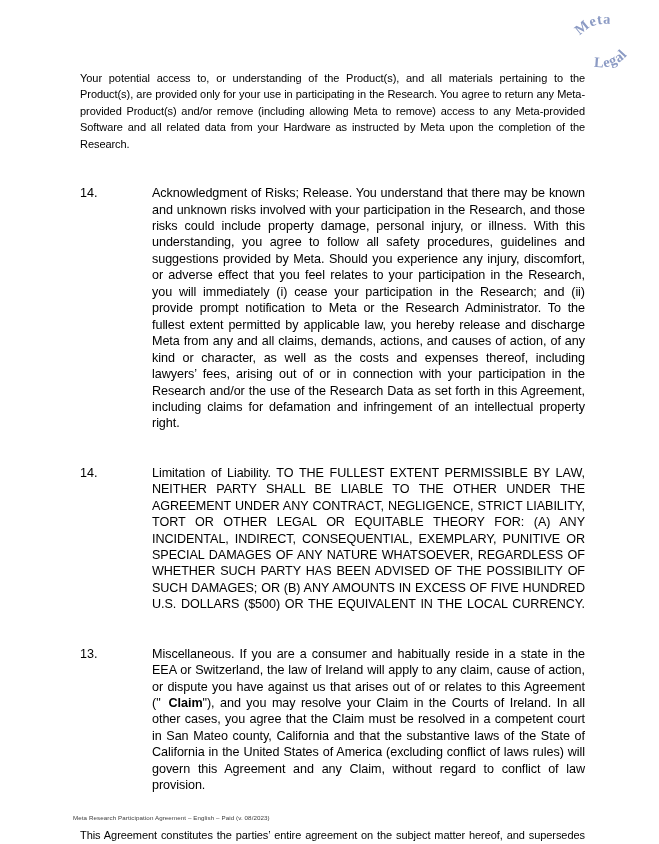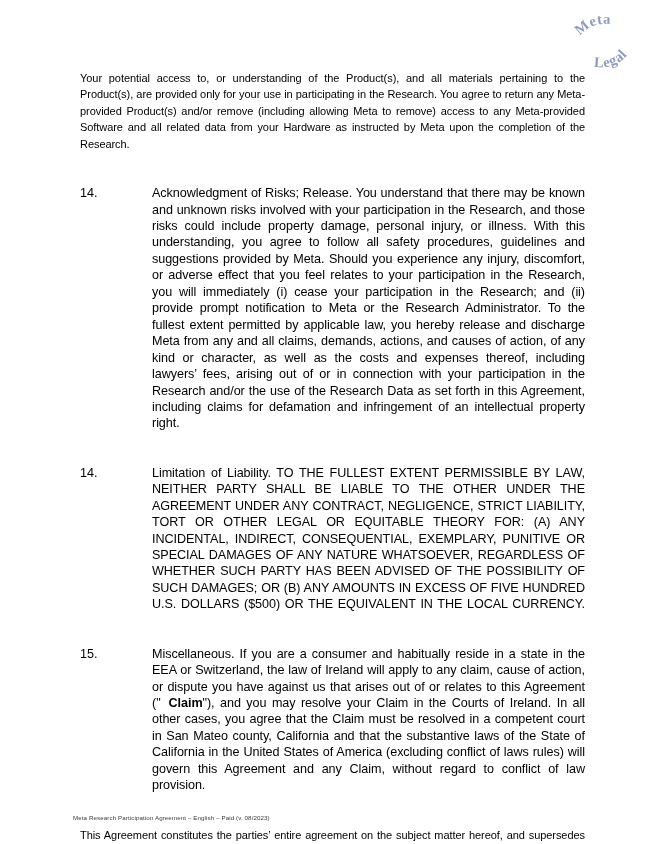--- a/index.html
+++ b/index.html
@@ -132,21 +132,21 @@
     <div class="spacer-sm"></div>
 
     <div class="clause">
       <div class="clause-num">14.</div>
       <div class="clause-body"><span class="u">Limitation of Liability</span><span>.   TO THE FULLEST EXTENT PERMISSIBLE BY LAW, NEITHER PARTY SHALL BE LIABLE TO THE OTHER UNDER THE AGREEMENT UNDER ANY CONTRACT, NEGLIGENCE, STRICT LIABILITY, TORT OR OTHER LEGAL OR EQUITABLE THEORY FOR: (A) ANY INCIDENTAL, INDIRECT, CONSEQUENTIAL, EXEMPLARY, PUNITIVE OR SPECIAL DAMAGES OF ANY NATURE WHATSOEVER, REGARDLESS OF WHETHER SUCH PARTY HAS BEEN ADVISED OF THE POSSIBILITY OF SUCH DAMAGES; OR (B) ANY AMOUNTS IN EXCESS OF FIVE HUNDRED U.S. DOLLARS ($500) OR THE EQUIVALENT IN THE LOCAL CURRENCY.</span></div>
     </div>
 
     <div class="spacer-sm"></div>
 
     <div class="clause">
-      <div class="clause-num">15.</div>
+      <div class="clause-num">13.</div>
       <div class="clause-body"><span class="u">Miscellaneous</span><span>.  If you are a consumer and habitually reside in a state in the EEA or Switzerland, the law of Ireland will apply to any claim, cause of action, or dispute you have against us that arises out of or relates to this Agreement ("</span><span class="b">Claim</span><span>"), and you may resolve your Claim in the Courts of Ireland. In all other cases, you agree that the Claim must be resolved in a competent court in San Mateo county, California and that the substantive laws of the State of California in the United States of America (excluding conflict of laws rules) will govern this Agreement and any Claim, without regard to conflict of law provision.</span></div>
     </div>
 
     <div class="spacer-lg"></div>
 
     <p class="para">This Agreement constitutes the parties’ entire agreement on the subject matter hereof, and supersedes all prior understandings, agreements, and discussions. It may only be modified in writing signed by both parties.  If any provision(s) of this Agreement (or part of any provision) are held unenforceable, this Agreement will continue in full force and effect without that provision or part-provision and the parties will negotiate in good faith to amend this Agreement to reflect the original intent of the parties.  All of our rights and obligations under this Agreement are freely assignable by us.  This Agreement may be executed in counterparts including fax, PDF and other electronic copies. All executed counterparts constitute one document.</p>
 
   </div>
 
   <div class="footer">Meta Research Participation Agreement – English – Paid (v. 08/2023)</div>

